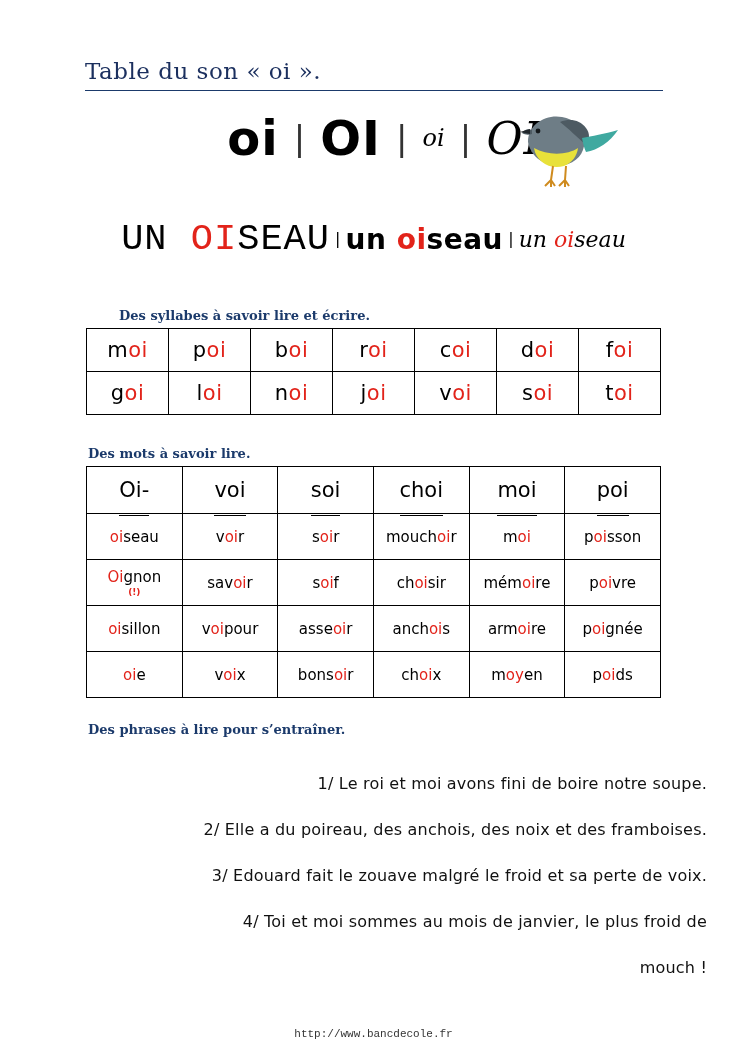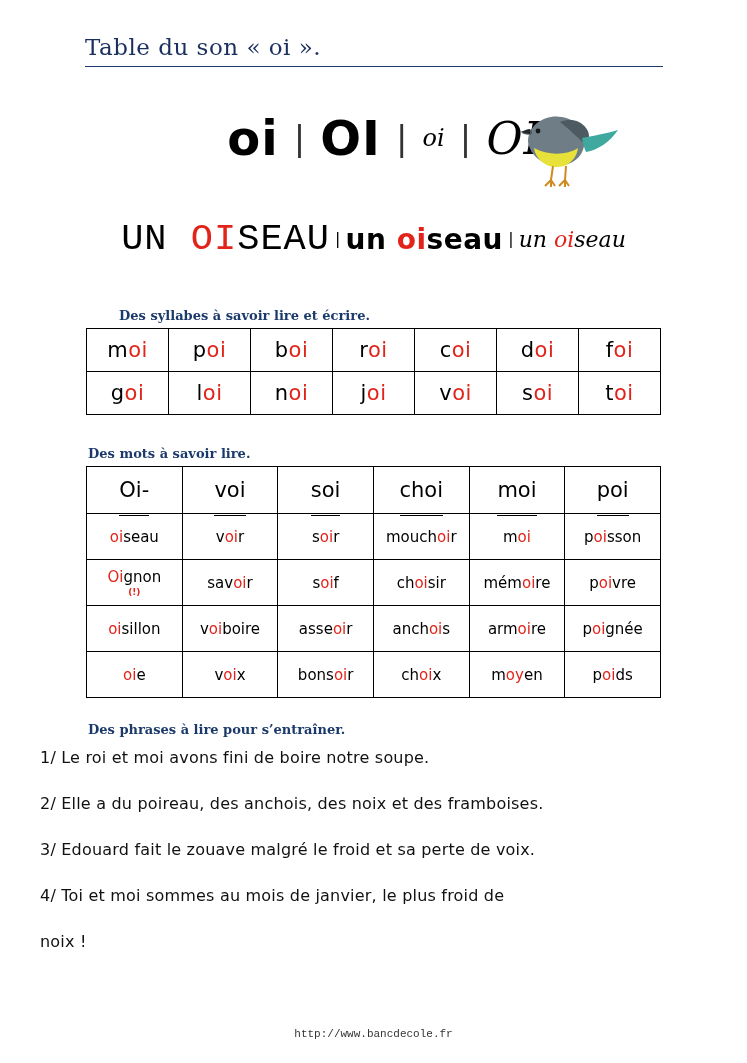--- a/index.html
+++ b/index.html
@@ -26,20 +26,21 @@
     left: 85px;
     top: 34px;
     width: 578px;
   }
   .doc-title {
     font-family: "DejaVu Serif", serif;
     font-size: 23px;
     color: #1b2f5e;
     letter-spacing: 0.5px;
     padding-bottom: 6px;
+    margin-top: 24px;
   }
   .title-rule {
     border-bottom: 1.5px solid #1b3a6b;
     width: 100%;
   }
 
   
   .sound-row {
     position: absolute;
     left: 11px;
@@ -189,23 +190,23 @@
     font-size: 9px;
     font-weight: bold;
     line-height: 10px;
     margin-top: 1px;
   }
 
   
   .sentences {
     position: absolute;
     left: 40px;
-    top: 748px;
+    top: 774px;
     width: 667px;
-    text-align: left;
+    text-align: right;
   }
   .sentence {
     font-family: "DejaVu Sans", sans-serif;
     font-size: 16px;
     color: #111;
     margin-bottom: 27px;
     letter-spacing: 0.2px;
   }
 
   
@@ -310,21 +311,21 @@
         <tr>
           <td><span><span></span><span class="red">Oi</span><span>gnon</span></span><span class="foot-note">(!)</span></td>
           <td><span><span>sav</span><span class="red">oi</span><span>r</span></span></td>
           <td><span><span>s</span><span class="red">oi</span><span>f</span></span></td>
           <td><span><span>ch</span><span class="red">oi</span><span>sir</span></span></td>
           <td><span><span>mém</span><span class="red">oi</span><span>re</span></span></td>
           <td><span><span>p</span><span class="red">oi</span><span>vre</span></span></td>
         </tr>
         <tr>
           <td><span><span></span><span class="red">oi</span><span>sillon</span></span></td>
-          <td><span><span>v</span><span class="red">oi</span><span>boire</span></span></td>
+          <td><span><span>v</span><span class="red">oi</span><span>pour</span></span></td>
           <td><span><span>asse</span><span class="red">oi</span><span>r</span></span></td>
           <td><span><span>anch</span><span class="red">oi</span><span>s</span></span></td>
           <td><span><span>arm</span><span class="red">oi</span><span>re</span></span></td>
           <td><span><span>p</span><span class="red">oi</span><span>gnée</span></span></td>
         </tr>
         <tr>
           <td><span><span></span><span class="red">oi</span><span>e</span></span></td>
           <td><span><span>v</span><span class="red">oi</span><span>x</span></span></td>
           <td><span><span>bons</span><span class="red">oi</span><span>r</span></span></td>
           <td><span><span>ch</span><span class="red">oi</span><span>x</span></span></td>
@@ -334,18 +335,18 @@
       </tbody>
   </table>
 
   <div class="sec-head" id="sec3">Des phrases à lire pour s’entraîner.</div>
 
   <div class="sentences" id="sentences">
       <div class="sentence">1/ Le roi et moi avons fini de boire notre soupe.</div>
       <div class="sentence">2/ Elle a du poireau, des anchois, des noix et des framboises.</div>
       <div class="sentence">3/ Edouard fait le zouave malgré le froid et sa perte de voix.</div>
       <div class="sentence">4/ Toi et moi sommes au mois de janvier, le plus froid de</div>
-      <div class="sentence">noix !</div>
+      <div class="sentence">mouch !</div>
     </div>
 
   <div class="footer">http://www.bancdecole.fr</div>
 
 </div>
 
 </body></html>

